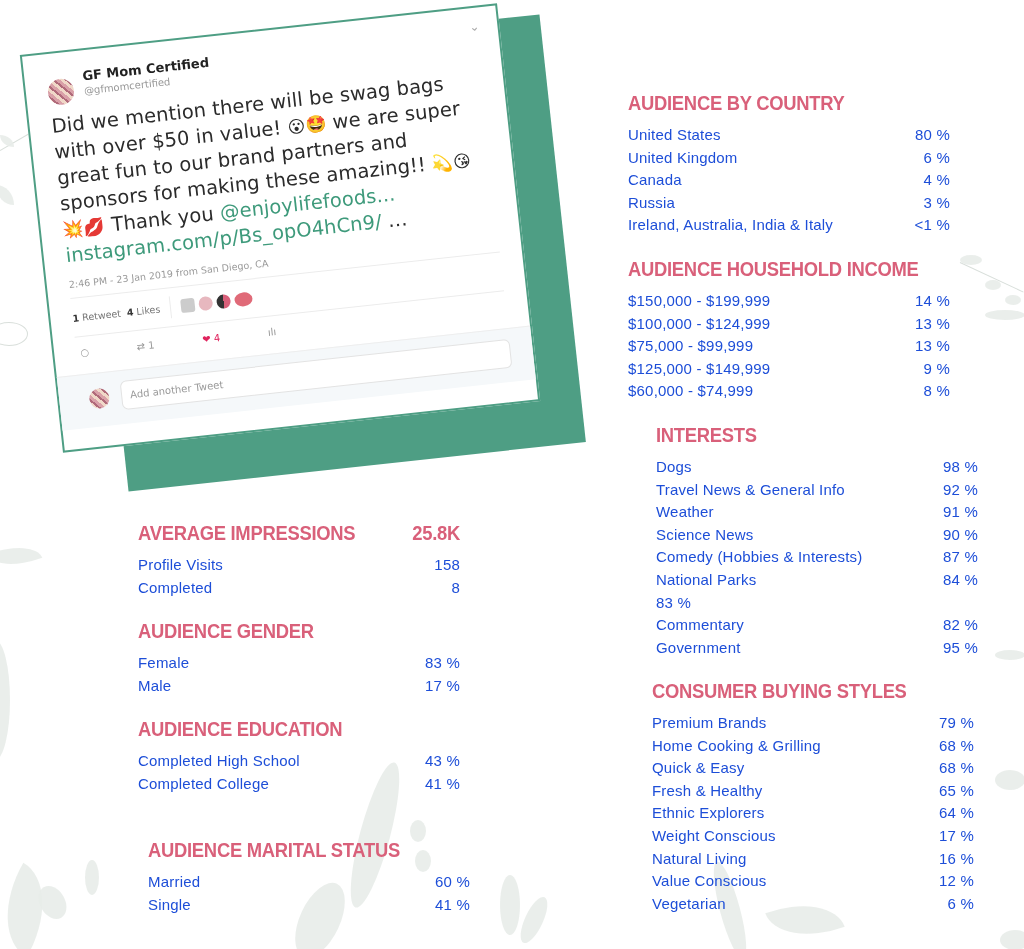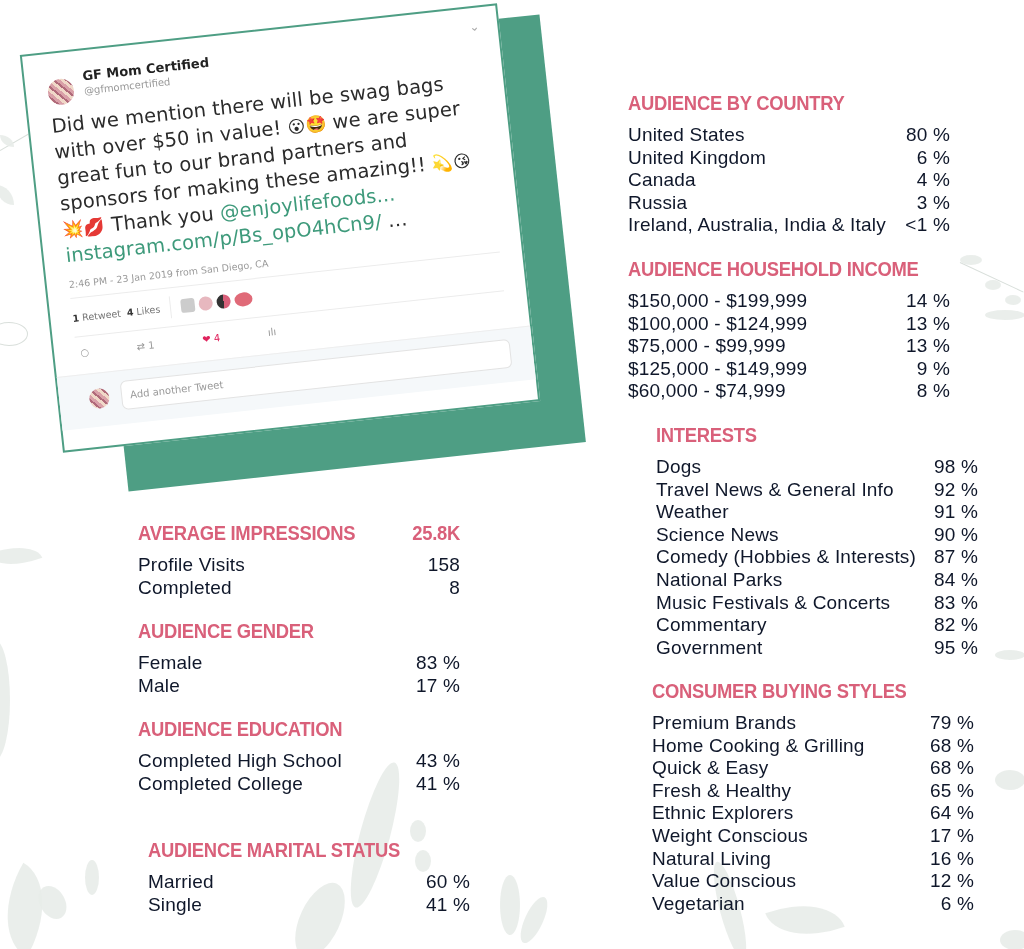--- a/index.html
+++ b/index.html
@@ -54,21 +54,21 @@
 
     
     .section { position: absolute; }
     .sec-title {
       font-family: "Liberation Sans", sans-serif; font-weight: bold;
       font-size: 20px; color: #d9607a; letter-spacing: -0.3px;
       transform: scaleX(0.92); transform-origin: left center; white-space: nowrap;
       display: flex; justify-content: space-between;
     }
     .rows { margin-top: 9px; }
-    .row { display: flex; justify-content: space-between; font-size: 19px; line-height: 22.6px; color: #0f172a; letter-spacing: 0.2px; }
+    .row { display: flex; justify-content: space-between; font-size: 15px; line-height: 22.6px; color: #1d4ed8; letter-spacing: 0.2px; }
     .row .val { text-align: right; }
   </style>
 </head>
 <body>
 
 <div>
   <div class="stem" style="left:0;top:150px;width:40px;transform:rotate(-30deg);"></div>
   <div class="leaf" style="left:0;top:135px;width:14px;height:12px;"></div>
   <div class="leaf" style="left:-4px;top:185px;width:18px;height:20px;"></div>
   <div class="leaf outline" style="left:-10px;top:322px;width:36px;height:22px;border-radius:50%;"></div>
@@ -283,21 +283,20 @@
       </div>
     <div class="row">
         <span>Comedy (Hobbies &amp; Interests)</span>
         <span class="val">87 %</span>
       </div>
     <div class="row">
         <span>National Parks</span>
         <span class="val">84 %</span>
       </div>
     <div class="row">
-        <span>Music Festivals &amp; Concerts</span>
         <span class="val">83 %</span>
       </div>
     <div class="row">
         <span>Commentary</span>
         <span class="val">82 %</span>
       </div>
     <div class="row">
         <span>Government</span>
         <span class="val">95 %</span>
       </div>

